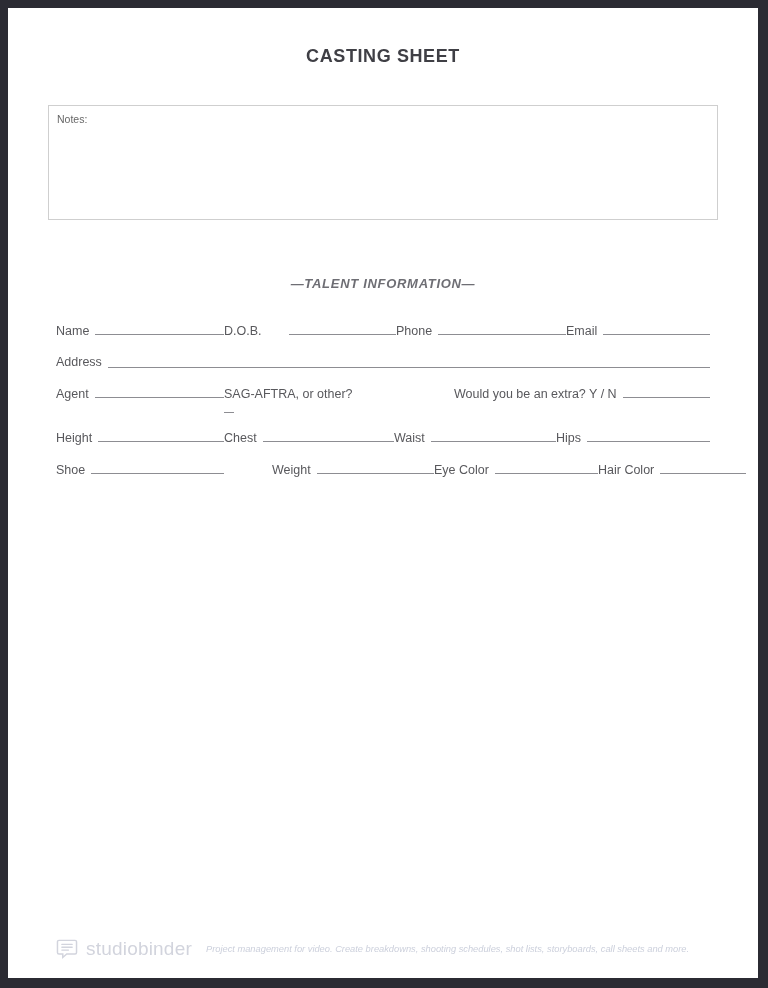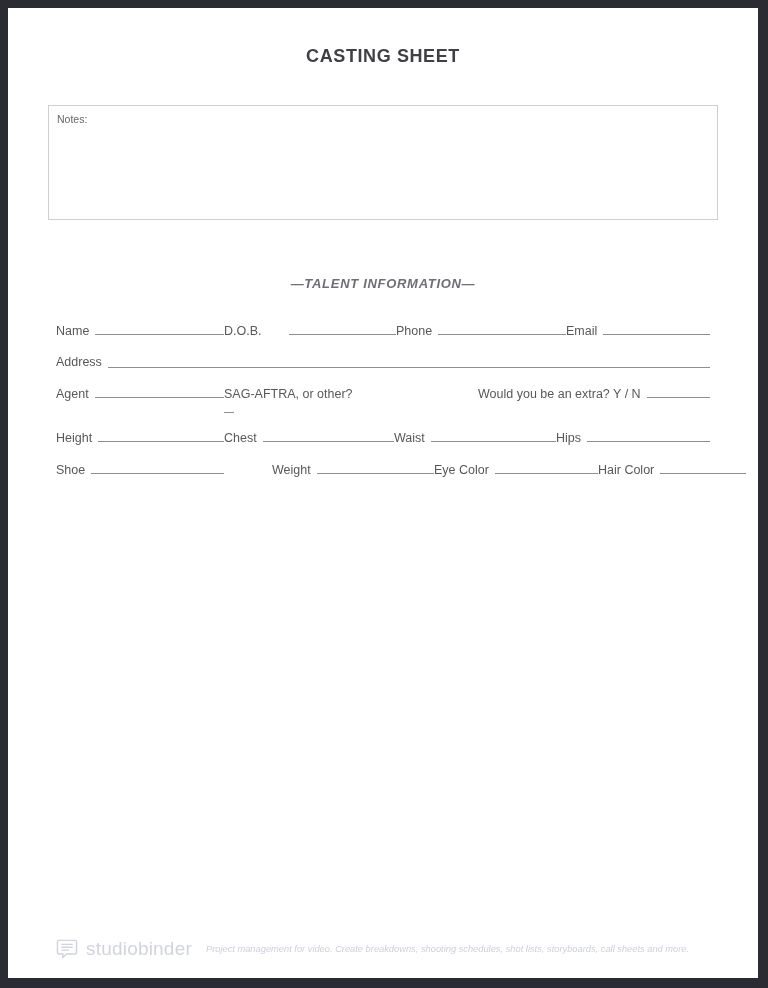--- a/index.html
+++ b/index.html
@@ -118,21 +118,21 @@
   
   .f-name    { width: 168px; }
   .f-dob     { width: 172px; gap: 21px; }
   .f-phone   { width: 170px; }
   .f-email   { flex: 1 1 auto; min-width: 60px; }
 
   .f-address { flex: 1 1 auto; align-items: center; }
 
   .f-agent   { width: 168px; }
   .f-sag     { width: 230px; flex-direction: column; }
-  .f-extra   { flex: 1 1 auto; min-width: 40px; margin-left: 24px; }
+  .f-extra   { flex: 1 1 auto; min-width: 40px; }
 
   .f-height  { width: 168px; }
   .f-chest   { width: 170px; }
   .f-waist   { width: 162px; }
   .f-hips    { flex: 1 1 auto; min-width: 40px; }
 
   .f-shoe    { width: 168px; justify-content: flex-end; }
   .f-weight  { width: 162px; margin-left: 48px; }
   .f-eye     { width: 164px; }
   .f-hair    { width: 148px; }

